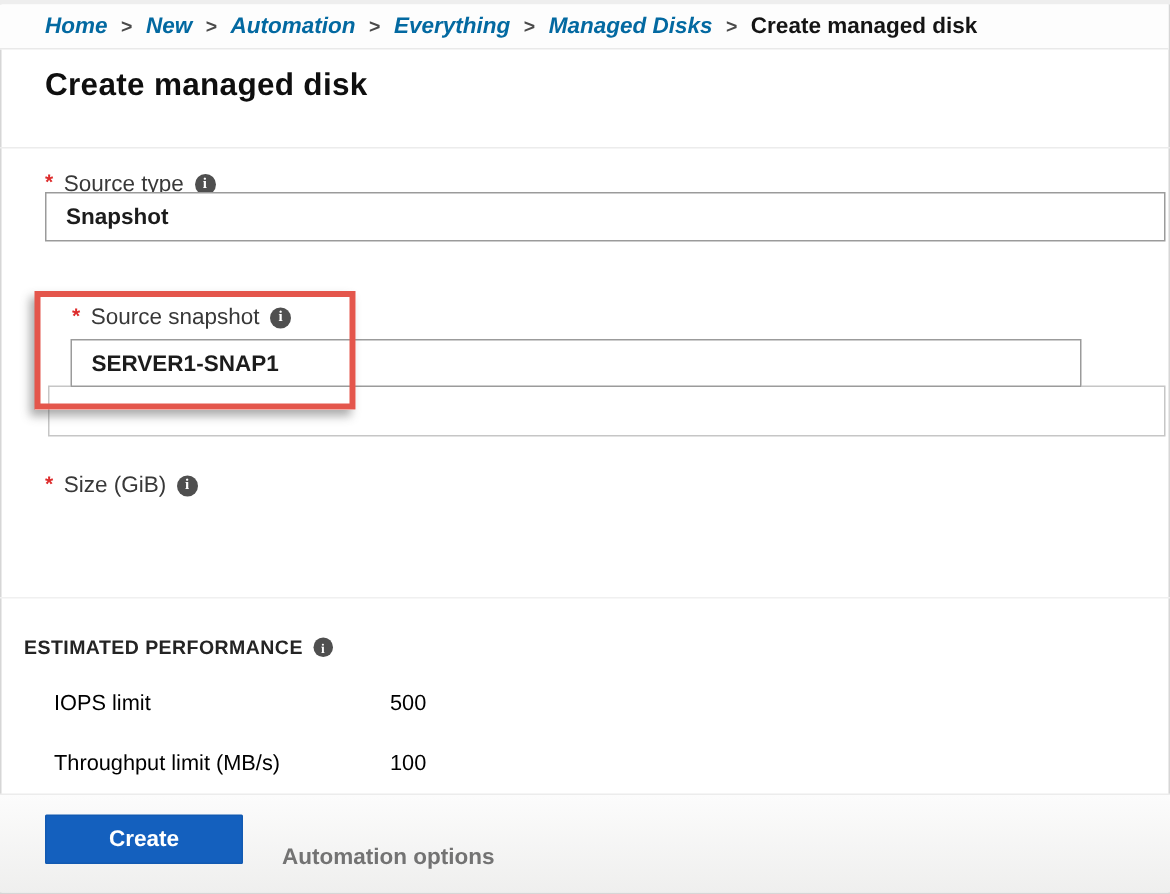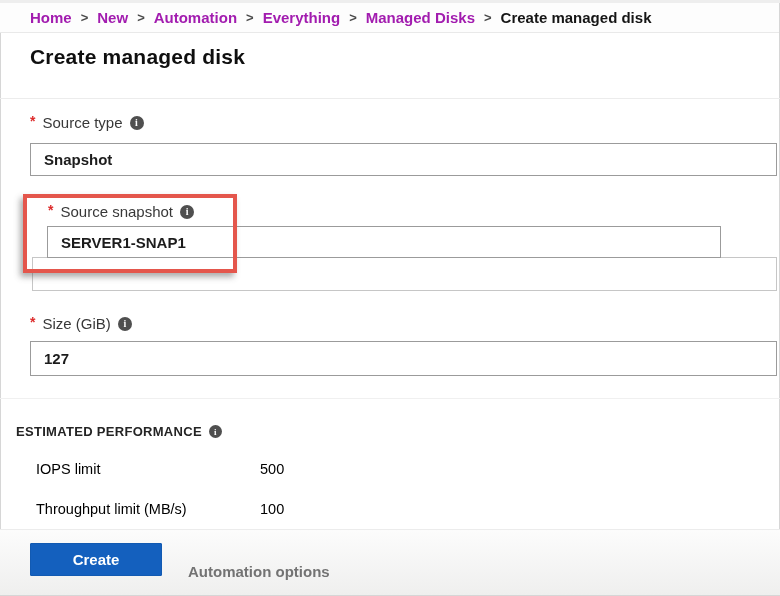--- a/index.html
+++ b/index.html
@@ -23,21 +23,21 @@
   
   .breadcrumb {
     position: absolute; left: 0; top: 3px; right: 1px; height: 30px;
     display: flex; align-items: center;
     padding-left: 30px;
     background: #fdfdfd;
     border-bottom: 1px solid #e9e9e9;
     font-size: 15px; font-weight: bold;
     white-space: nowrap;
   }
-  .bc-link { color: #a21caf; cursor: pointer; }
+  .bc-link { color: #0369a1; cursor: pointer; font-style: italic; }
   .bc-sep { color: #4a4a4a; margin: 0 9px; font-size: 13px; }
   .bc-current { color: #151515; }
 
   .page-title {
     position: absolute; left: 30px; top: 45px;
     font-size: 21px; font-weight: bold; color: #0f0f0f;
     letter-spacing: 0.2px;
   }
   .title-divider {
     position: absolute; left: 0; right: 0; top: 98px; height: 1px;
@@ -63,21 +63,21 @@
 
   .txt {
     position: absolute;
     border: 1px solid #9b9b9b;
     background: #ffffff;
     font-family: "Liberation Sans", sans-serif;
     font-size: 15px; font-weight: bold; color: #1c1c1c;
     padding: 0 13px;
     outline: none;
   }
-  #input-source-type { left: 30px; top: 143px; width: 747px; height: 33px; }
+  #input-source-type { left: 30px; top: 128px; width: 747px; height: 33px; }
   #label-source-type { left: 30px; top: 114px; }
 
   
   .annotation-box {
     position: absolute; left: 23px; top: 194px; width: 214px; height: 79px;
     border: 4px solid #e4564c;
     box-shadow: -3px 4px 6px rgba(70,70,70,0.45);
     background: transparent;
     z-index: 6;
     pointer-events: none;
@@ -178,21 +178,20 @@
     <span class="info-icon">i</span>
   </div>
   <input class="txt" id="input-source-snapshot" value="SERVER1-SNAP1" style="">
   <div class="empty-box"></div>
 
   <div class="label-row" id="label-size">
     <span class="req">*</span>
     <span>Size (GiB)</span>
     <span class="info-icon">i</span>
   </div>
-  <input class="txt" id="input-size" value="127" style="">
 
   <div class="mid-divider"></div>
 
   <div class="perf-heading">
     <span>ESTIMATED PERFORMANCE</span>
     <span class="info-icon small">i</span>
   </div>
   <div class="perf-row" id="perf-row-0">
     <span class="perf-label">IOPS limit</span>
     <span class="perf-value">500</span>

